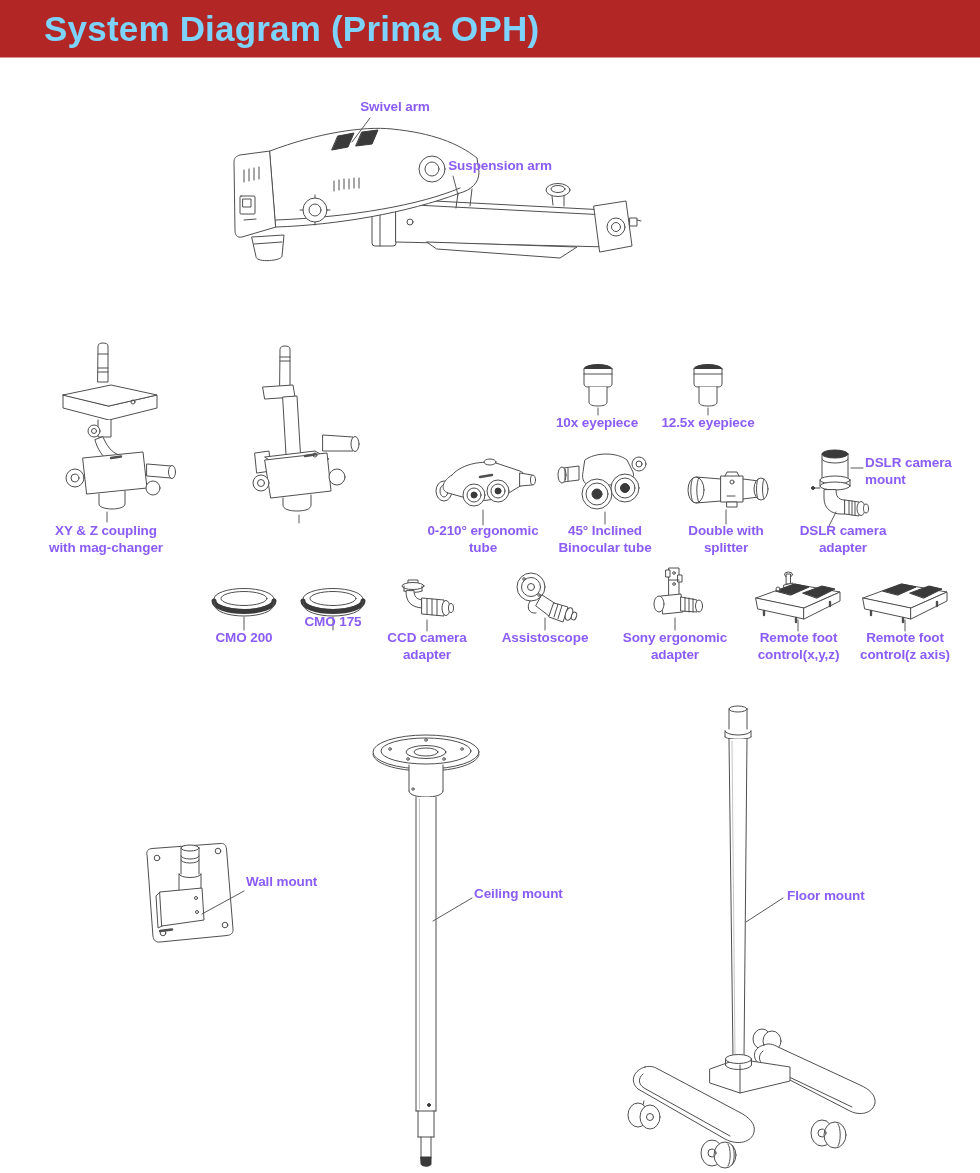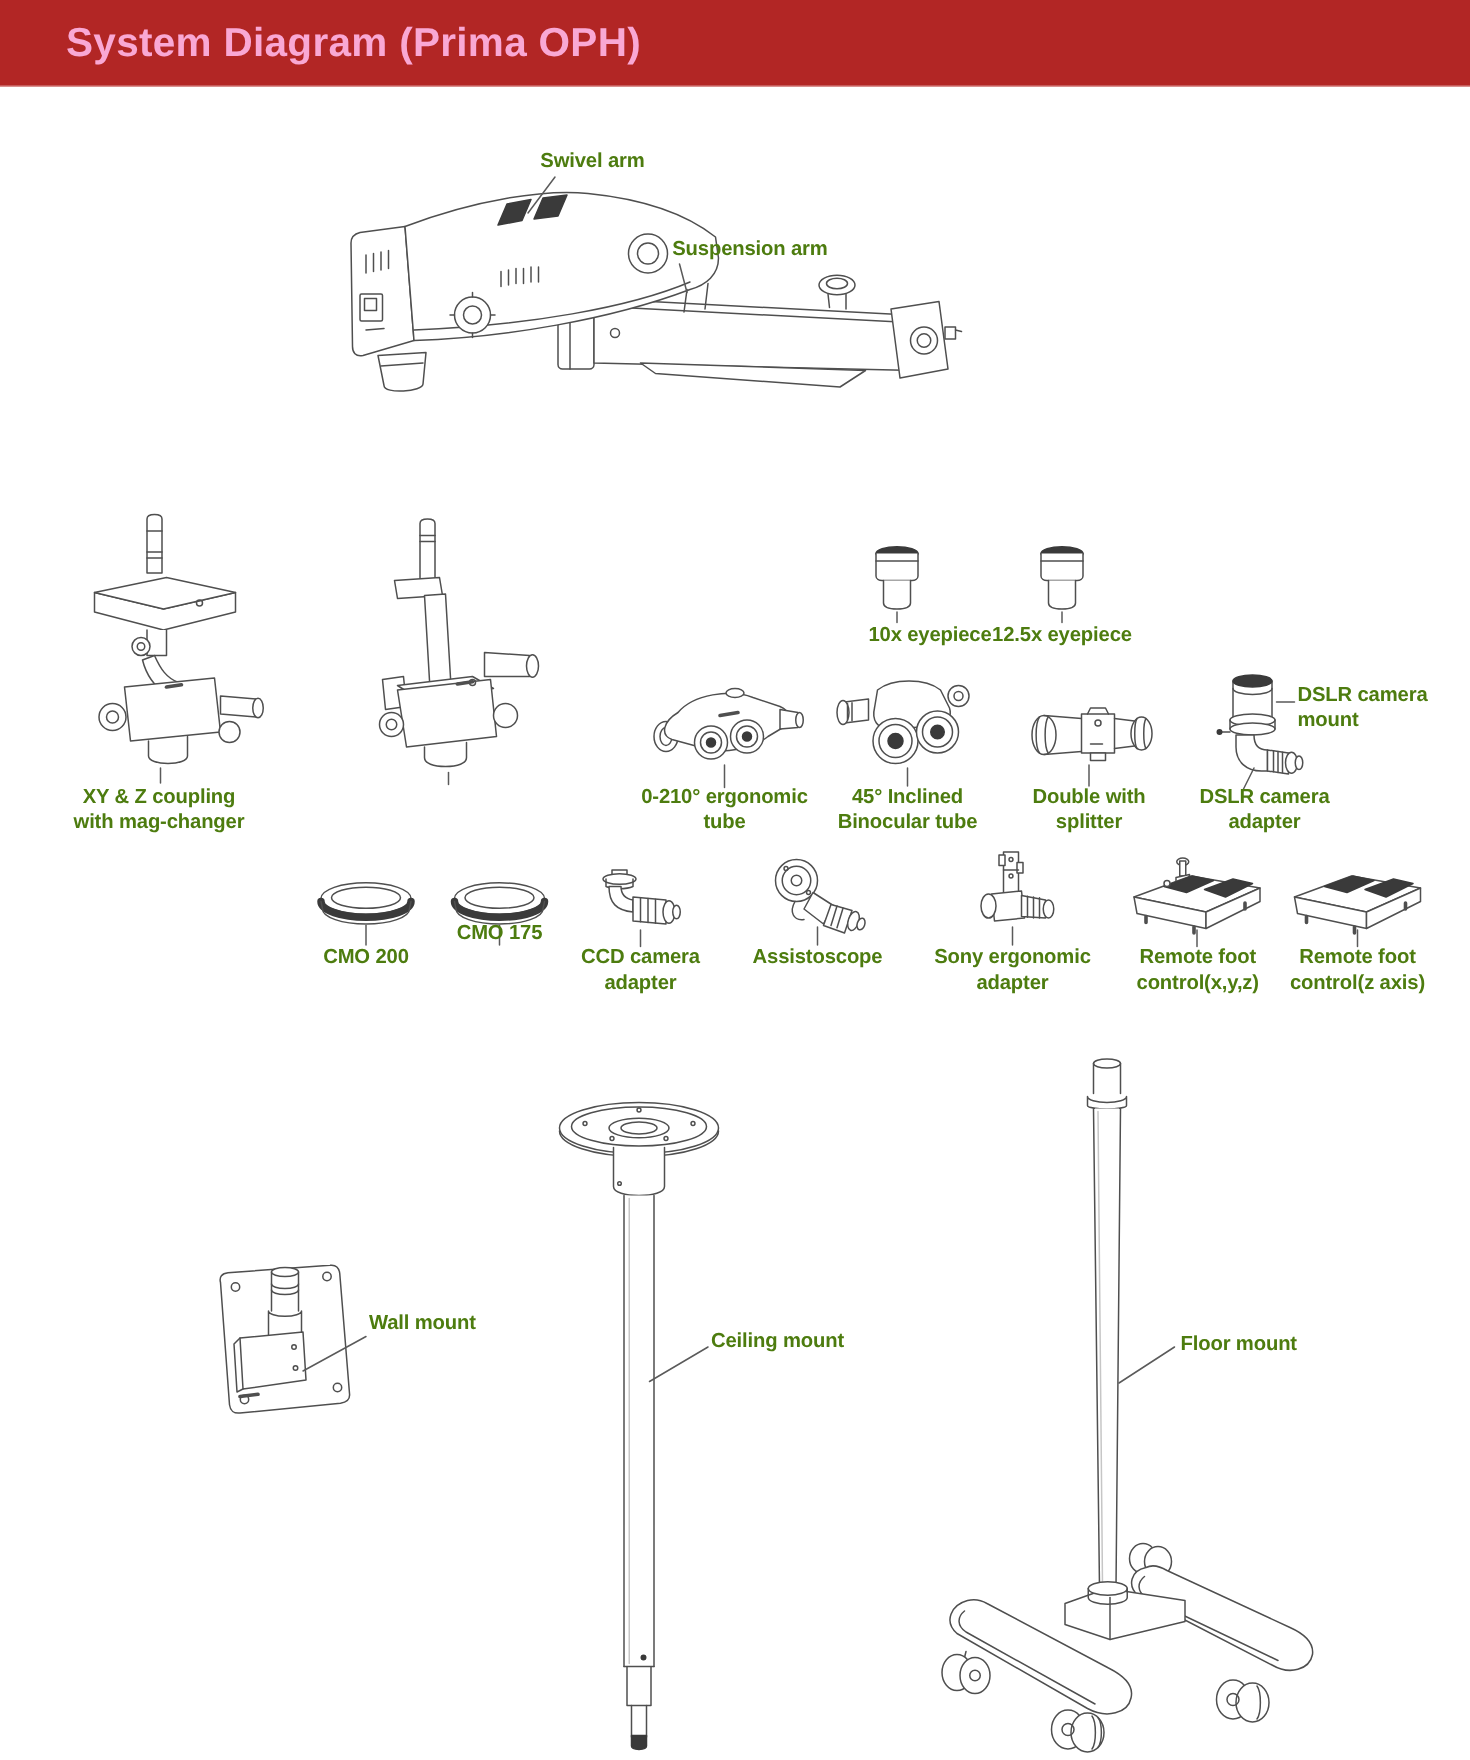--- a/index.html
+++ b/index.html
@@ -7,25 +7,25 @@
   .page {
     position:relative; width:980px; height:1173px; background:#ffffff;
     font-family:"Liberation Sans", sans-serif; overflow:hidden;
   }
   .header {
     position:absolute; left:0; top:0; width:980px; height:57px;
     background:#b22625; display:flex; align-items:center;
     border-bottom:1px solid #d9908f;
   }
   .header h1 {
-    margin:0 0 0 44px; color:#f9a8d4; font-size:27px; font-weight:700;
+    margin:0 0 0 44px; color:#7dd3fc; font-size:35px; font-weight:700;
     font-family:"Liberation Sans", sans-serif; letter-spacing:0.2px;
   }
   .lbl {
-    position:absolute; color:#4d7c0f; font-size:13.5px; font-weight:700;
+    position:absolute; color:#8b5cf6; font-size:13.5px; font-weight:700;
     line-height:16.5px; text-align:center; letter-spacing:-0.1px; white-space:nowrap;
   }
   .lbl.al { text-align:left; }
   .lbl span { display:block; }
   svg.comp { position:absolute; overflow:visible; }
   .art { stroke:#4f4f4f; stroke-width:1; fill:none; stroke-linecap:round; stroke-linejoin:round; }
   .art .w { fill:#ffffff; }
   .art .dark { fill:#3a3a3a; stroke:#3a3a3a; }
   .art .leader { stroke:#5a5a5a; }
   .art .thick { stroke-width:2.4; }
@@ -411,21 +411,21 @@
   </div>
   <div class="lbl" style="left:440px; top:158px; width:120px">
     <span>Suspension arm</span>
   </div>
 
   <div class="lbl" style="left:41px; top:523px; width:130px">
     <span>XY &amp; Z coupling</span>
     <span>with mag-changer</span>
   </div>
 
-  <div class="lbl" style="left:570px; top:415px; width:100px">
+  <div class="lbl" style="left:547px; top:415px; width:100px">
     <span>10x eyepiece</span>
   </div>
   <div class="lbl" style="left:653px; top:415px; width:110px">
     <span>12.5x eyepiece</span>
   </div>
 
   <div class="lbl" style="left:423px; top:523px; width:120px">
     <span>0-210° ergonomic</span>
     <span>tube</span>
   </div>

